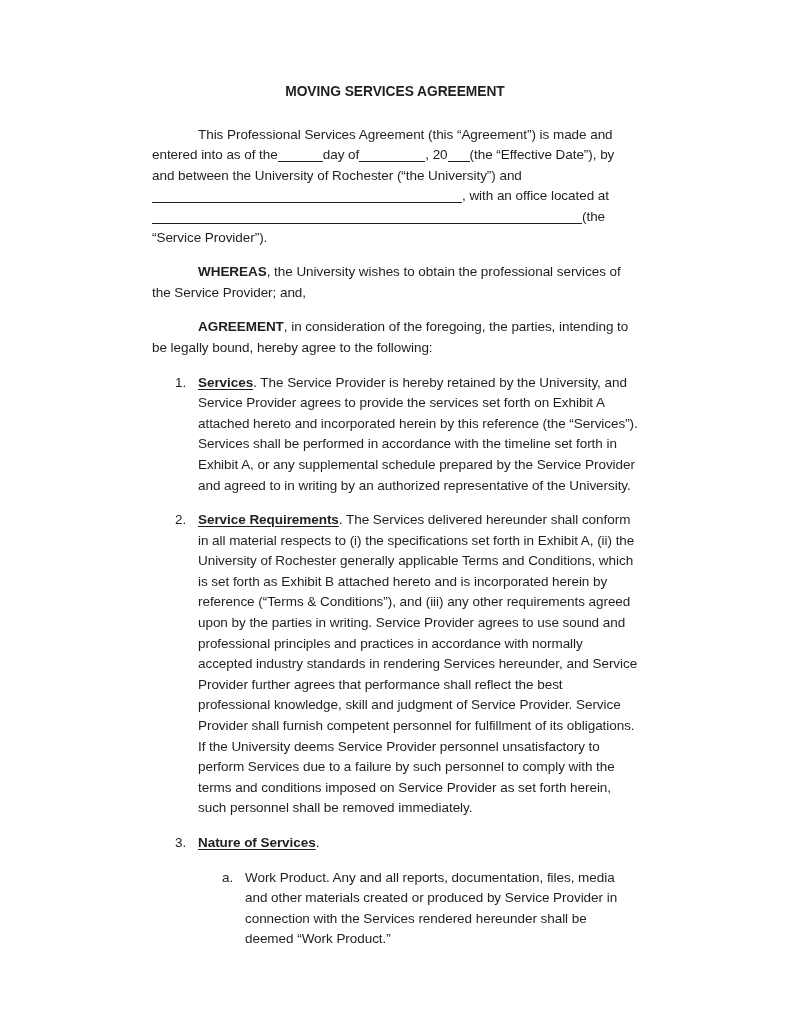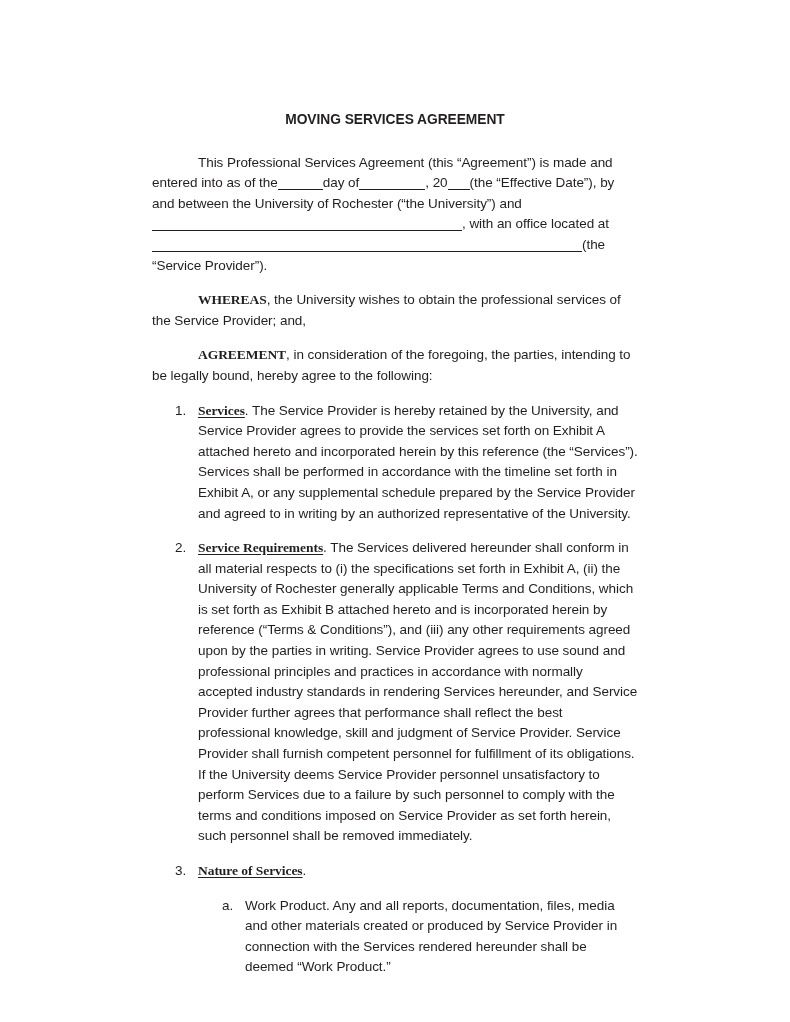--- a/index.html
+++ b/index.html
@@ -13,21 +13,21 @@
     height: 1022px;
     margin: 0 auto;
     background: #ffffff;
     color: #221e1f;
     font-family: "Liberation Sans", sans-serif;
     font-size: 13.5px;
     line-height: 20.6px;
     letter-spacing: -0.05px;
     overflow: hidden;
     box-sizing: border-box;
-    padding: 110px 88px 40px 88px;
+    padding: 82px 88px 40px 88px;
   }
   .doc-title {
     font-size: 13.8px;
     font-weight: bold;
     text-align: center;
     margin: 0 0 22px 0;
   }
   .para {
     text-indent: 46px;
     margin: 0 0 14px 0;
@@ -41,21 +41,21 @@
     position: absolute;
     left: 23px;
     top: 0;
   }
   .li2 {
     padding-left: 93px;
   }
   .li2 .marker {
     left: 70px;
   }
-  .b { font-weight: bold; font-family: Liberation Serif, serif; }
+  .b { font-weight: bold; }
   .u {
     text-decoration: underline;
     text-underline-offset: 2px;
     text-decoration-thickness: 1.2px;
   }
   .blank {
     display: inline-block;
     height: 13px;
     vertical-align: -3px;
     border-bottom: 1.4px solid #221e1f;

